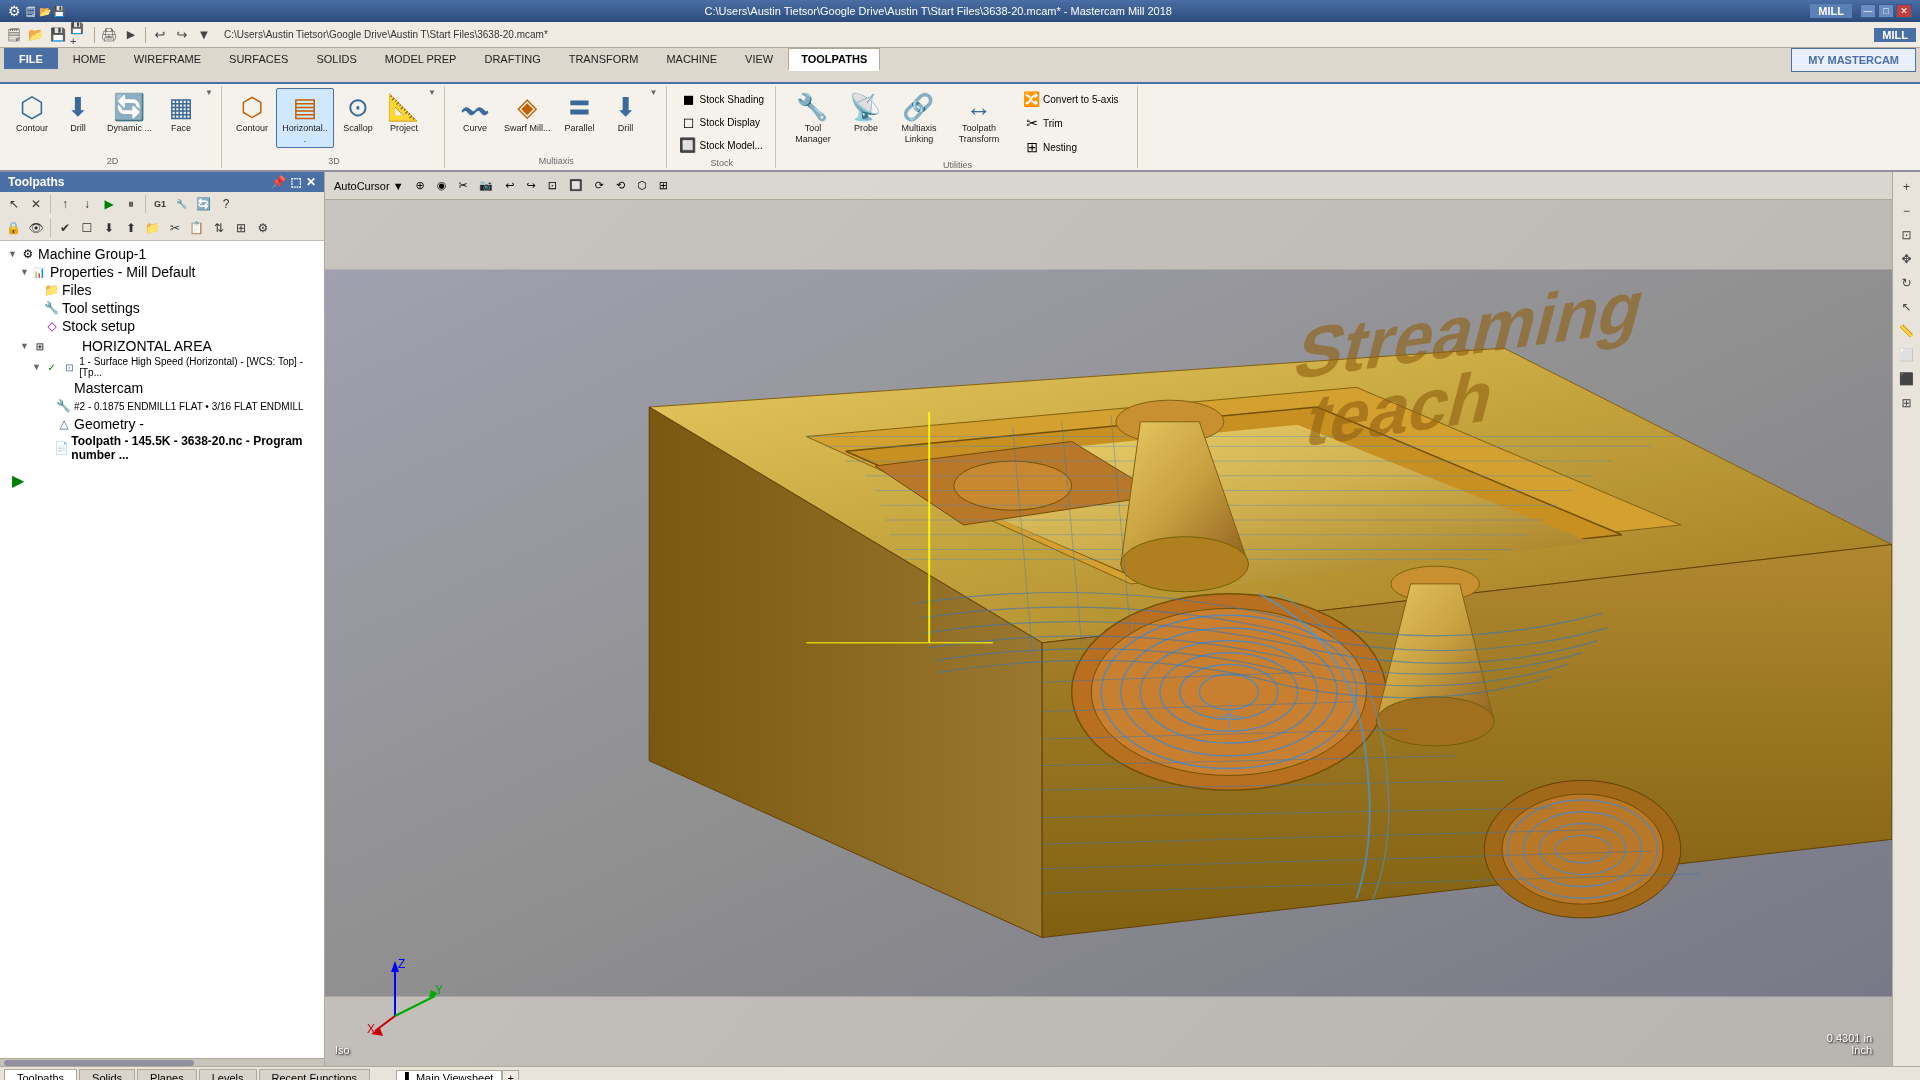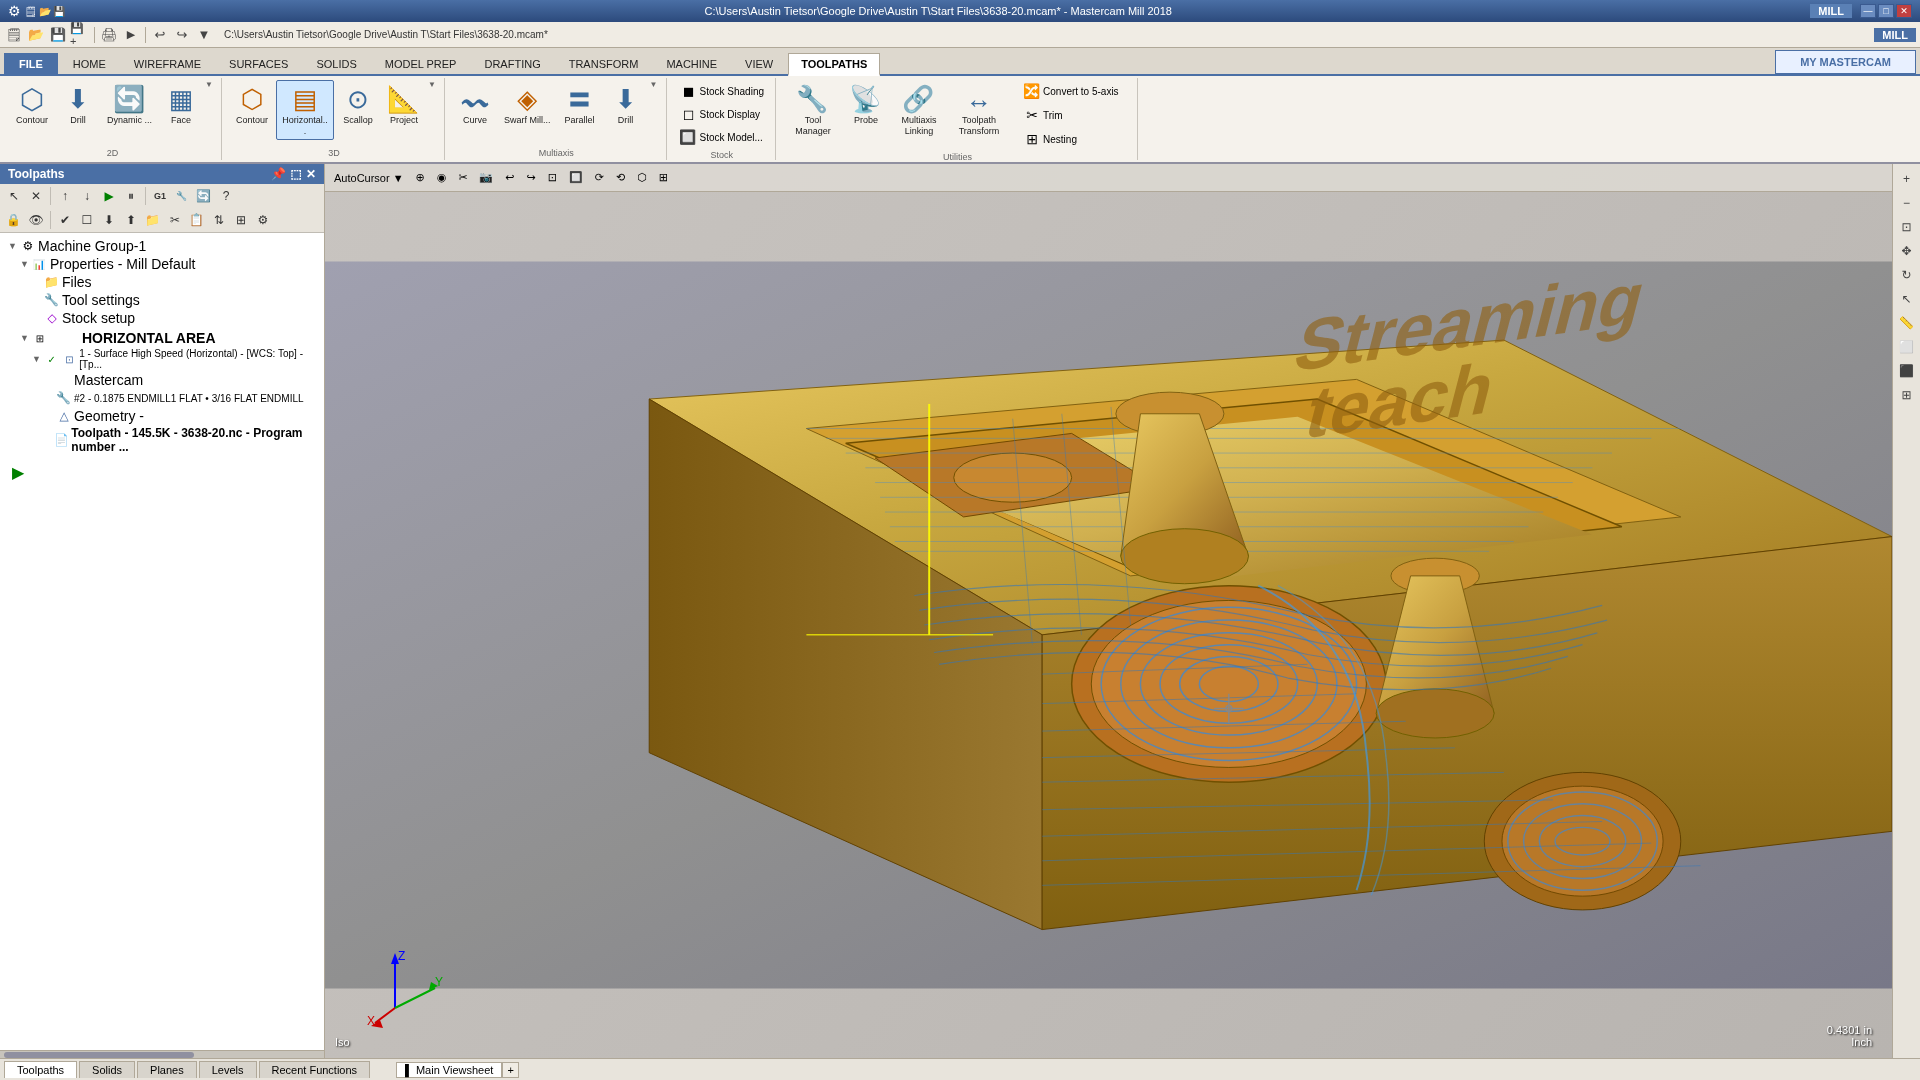--- a/index.html
+++ b/index.html
@@ -12,21 +12,21 @@
     #titlebar .ctrl-btn { width: 16px; height: 14px; background: #6a8cc0; border: 1px solid #3a5a90; color: #fff; font-size: 9px; display: flex; align-items: center; justify-content: center; cursor: pointer; }
 
     
     #quickaccess { height: 26px; background: #f0ece4; border-bottom: 1px solid #b0a898; display: flex; align-items: center; padding: 0 4px; gap: 2px; }
     .qa-btn { width: 20px; height: 20px; display: flex; align-items: center; justify-content: center; cursor: pointer; font-size: 13px; color: #444; }
     .qa-sep { width: 1px; height: 16px; background: #b0a898; margin: 0 2px; }
     #quickaccess .path { font-size: 10px; color: #333; margin-left: 8px; flex: 1; }
     #quickaccess .mill-badge { background: #4a6fa5; color: #fff; padding: 1px 8px; font-size: 11px; font-weight: bold; margin-left: 8px; }
 
     
-    #ribbon-tabs { height: 28px; background: #ddd8ce; display: flex; align-items: flex-end; padding: 0 4px; border-bottom: 2px solid #4a6fa5; }
+    #ribbon-tabs { height: 36px; background: #ddd8ce; display: flex; align-items: flex-start; padding: 0 4px; border-bottom: 2px solid #4a6fa5; }
     .rtab { padding: 4px 12px; font-size: 11px; cursor: pointer; border: 1px solid transparent; border-bottom: none; margin-right: 2px; background: #ddd8ce; color: #222; }
     .rtab.active { background: #fff; border-color: #b0a898; border-bottom: 2px solid #fff; color: #000; font-weight: bold; margin-bottom: -2px; }
     .rtab.file-tab { background: #4a6fa5; color: #fff; font-weight: bold; padding: 4px 14px; }
 
     
     #ribbon { height: 88px; background: #f5f2ec; border-bottom: 2px solid #9090a0; display: flex; align-items: stretch; padding: 2px 4px; gap: 2px; }
     .ribbon-group { display: flex; flex-direction: column; border-right: 1px solid #c8c4bc; padding: 2px 6px; min-width: fit-content; }
     .ribbon-group-label { font-size: 9px; color: #666; text-align: center; margin-top: auto; padding-top: 2px; }
     .ribbon-items { display: flex; align-items: flex-start; gap: 2px; flex: 1; }
     .ribbon-btn { display: flex; flex-direction: column; align-items: center; justify-content: flex-start; cursor: pointer; padding: 2px 4px; min-width: 44px; border: 1px solid transparent; border-radius: 2px; }
@@ -79,21 +79,21 @@
 
     
     #axis-indicator { position: absolute; bottom: 30px; left: 40px; width: 80px; height: 80px; }
 
     
     #dim-label { position: absolute; bottom: 10px; right: 20px; color: #fff; font-size: 11px; text-align: right; text-shadow: 1px 1px 2px #000; }
 
     
     #view-label { position: absolute; bottom: 10px; left: 10px; color: #fff; font-size: 11px; text-shadow: 1px 1px 2px #000; }
 
-    .my-mastercam { margin-left: auto; font-size: 11px; color: #4a6fa5; padding: 0 24px; font-weight: bold; background: #e8f0ff; border: 1px solid #4a6fa5; cursor: pointer; height: 24px; display: flex; align-items: center; }
+    .my-mastercam { margin-left: auto; font-size: 11px; color: #4a6fa5; padding: 0 16px; font-weight: bold; background: #e8f0ff; border: 1px solid #4a6fa5; cursor: pointer; height: 24px; display: flex; align-items: center; }
   </style>
 </head>
 <body>
 
 <div id="titlebar">
   <div style="display:flex;align-items:center;gap:4px;">
     <span style="font-size:14px;">⚙</span>
     <span style="display:flex;gap:2px;">
       <span style="font-size:10px;">🗒</span>
       <span style="font-size:10px;">📂</span>
@@ -342,21 +342,21 @@
 
       <div class="tree-item tree-indent-3">
         <span class="tree-expand"> </span>
         <span class="tree-icon" style="color:#9900cc;">◇</span>
         <span class="tree-label">Stock setup</span>
       </div>
 
       <div class="tree-item tree-indent-2" style="margin-top:2px;">
         <span class="tree-expand">▼</span>
         <span class="tree-icon" style="font-size:10px;">⊞</span>
-        <span class="tree-label" style="font-weight:bold;padding-left:32px;">HORIZONTAL AREA</span>
+        <span class="tree-label" style="font-weight:normal;padding-left:32px;">HORIZONTAL AREA</span>
       </div>
 
       <div class="tree-item tree-indent-3">
         <span class="tree-expand">▼</span>
         <span class="tree-icon" style="color:green;font-size:10px;">✓</span>
         <span class="tree-icon" style="font-size:10px;color:#4a6fa5;">⊡</span>
         <span class="tree-label" style="font-size:10px;">1 - Surface High Speed (Horizontal) - [WCS: Top] - [Tp...</span>
       </div>
 
       <div class="tree-item tree-indent-4">

